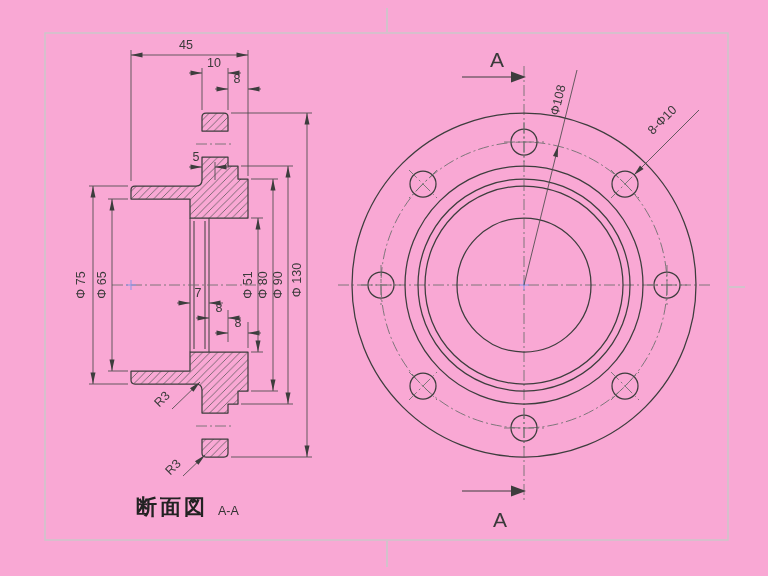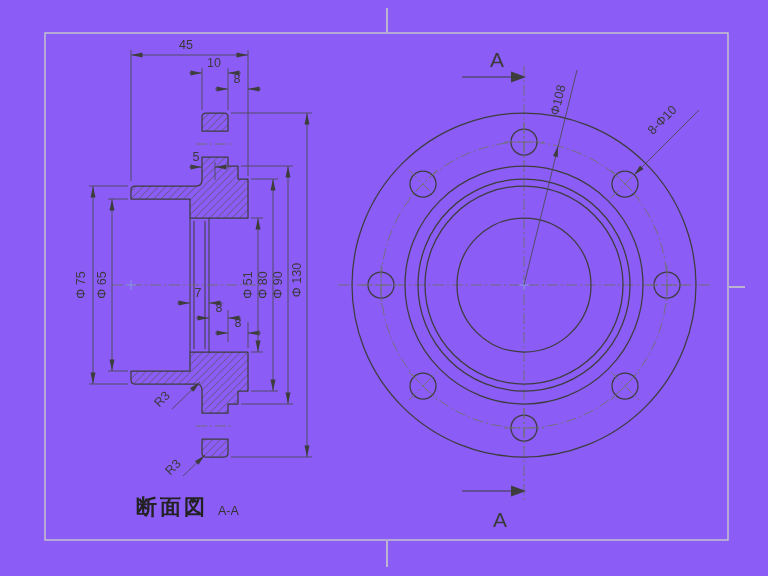--- a/index.html
+++ b/index.html
@@ -1,16 +1,16 @@
 <!DOCTYPE html>
 <html><head>
 <meta charset="utf-8">
 <style>
   html,body{margin:0;padding:0;background:#ffffff;}
-  .canvas{position:relative;width:768px;height:576px;background:#8b5cf6;overflow:hidden;
+  .canvas{position:relative;width:768px;height:576px;background:#f9a8d4;overflow:hidden;
           font-family:"Liberation Sans", sans-serif;text-decoration:underline;}
   svg{display:block;}
   .outline{fill:none;stroke:#3d3d3d;stroke-width:1.25;stroke-linejoin:round;}
   .hatched{fill:url(#hatch);stroke:#3d3d3d;stroke-width:1.25;stroke-linejoin:round;}
   .thin{fill:none;stroke:#4a4a4a;stroke-width:0.85;}
   .borel{fill:none;stroke:#3d3d3d;stroke-width:1.0;}
   .cl{fill:none;stroke:#707070;stroke-width:0.9;stroke-dasharray:11 3 2 3;}
   .frame{fill:none;stroke:#c9c9c9;stroke-width:1.4;}
   .tick{fill:none;stroke:#c9c9c9;stroke-width:1.6;}
   .origin{fill:none;stroke:#8a96e8;stroke-width:1;}

